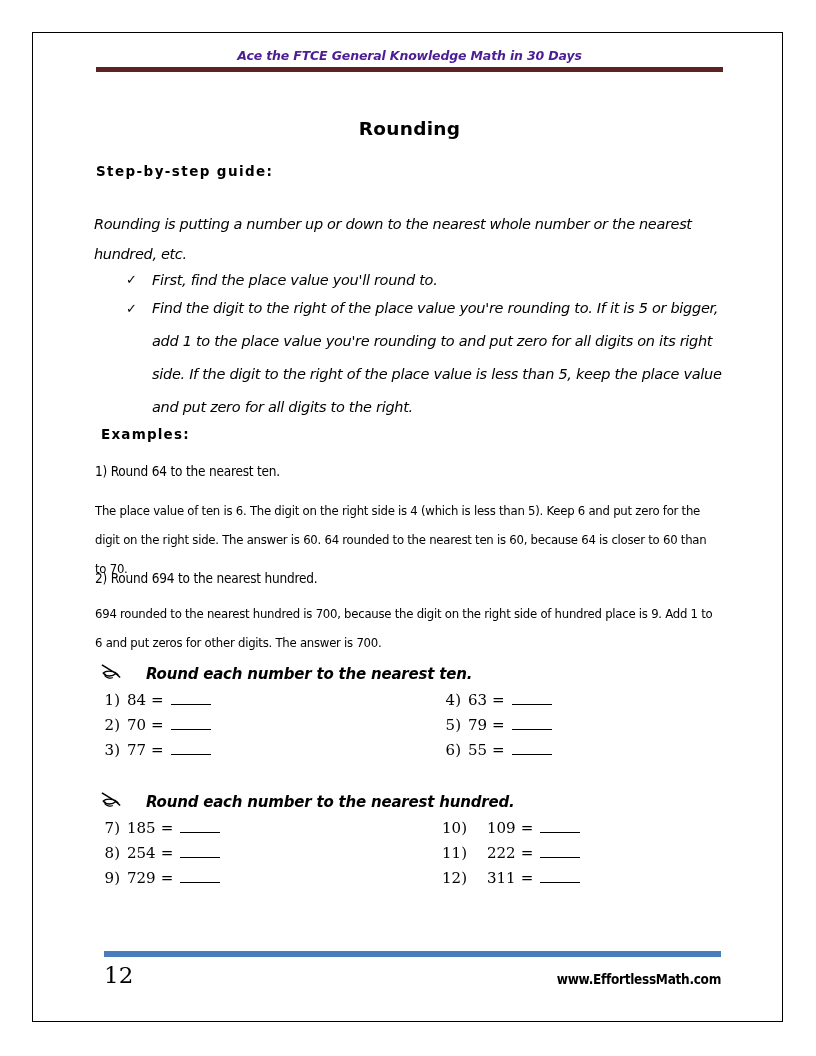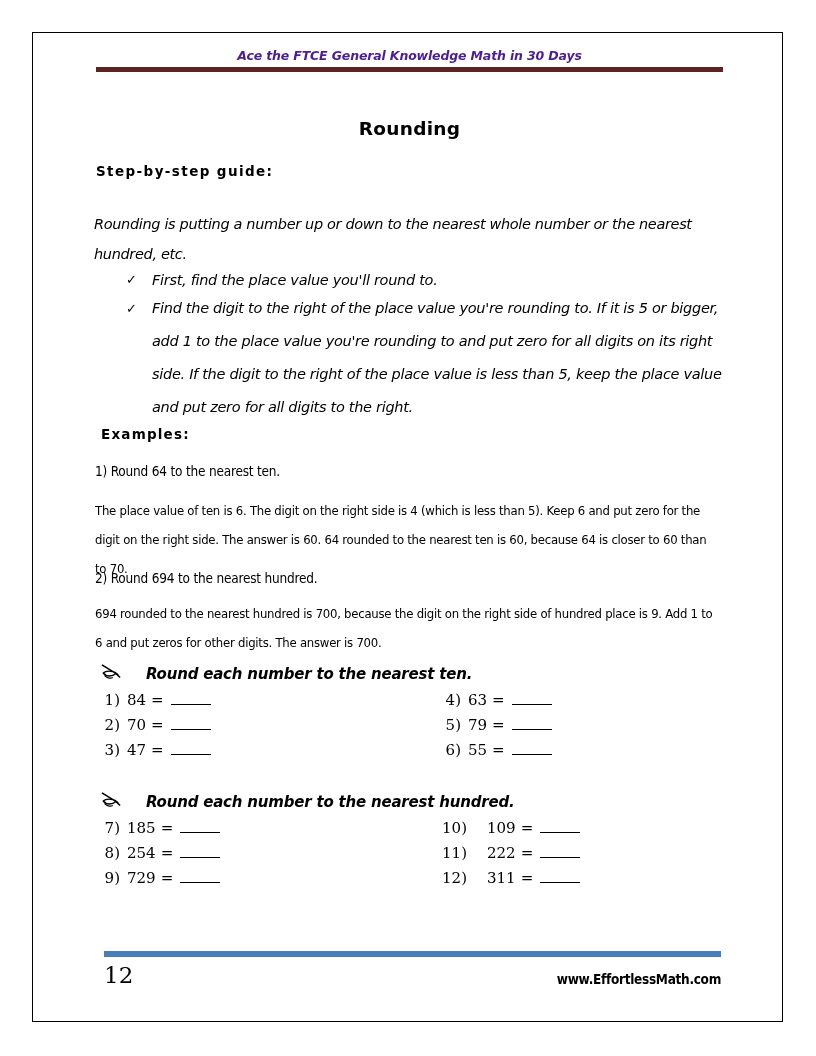--- a/index.html
+++ b/index.html
@@ -292,21 +292,21 @@
         <span class="q-blank"></span>
       </div>
       <div class="q-row q-col-left q-r1">
         <span class="q-num">2)</span>
         <span class="q-val">70</span>
         <span class="q-eq">=</span>
         <span class="q-blank"></span>
       </div>
       <div class="q-row q-col-left q-r2">
         <span class="q-num">3)</span>
-        <span class="q-val">47</span>
+        <span class="q-val">77</span>
         <span class="q-eq">=</span>
         <span class="q-blank"></span>
       </div>
 
       <div class="q-row q-col-right q-r0">
         <span class="q-num">4)</span>
         <span class="q-val">63</span>
         <span class="q-eq">=</span>
         <span class="q-blank"></span>
       </div>

